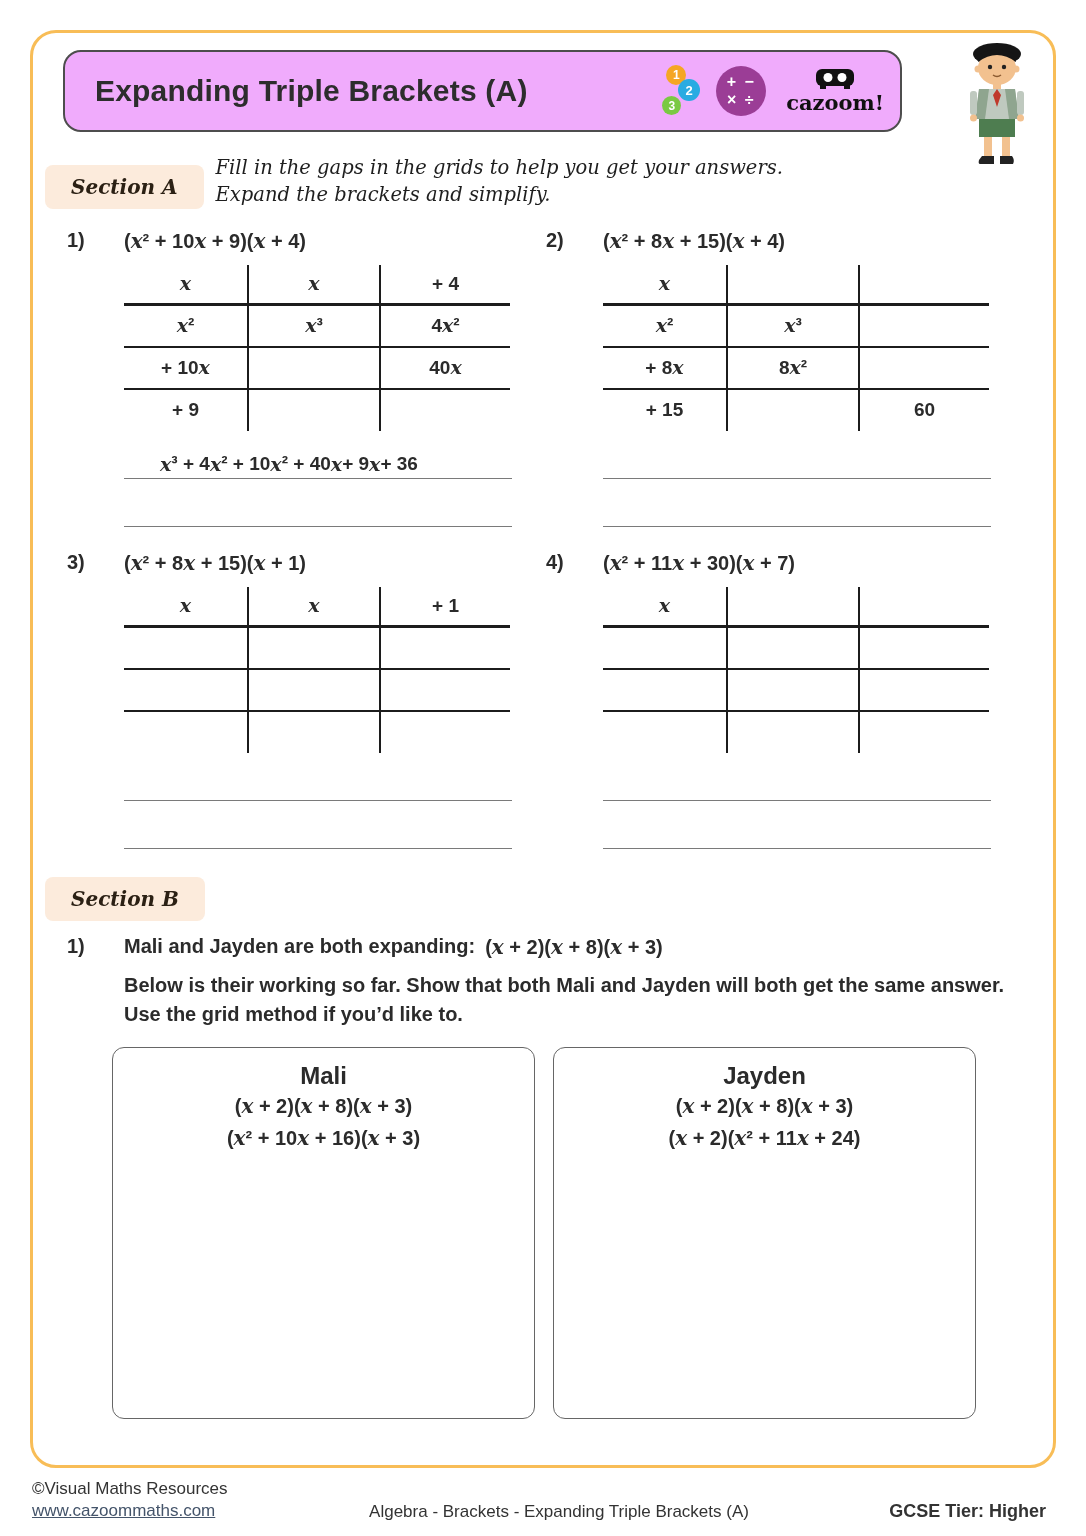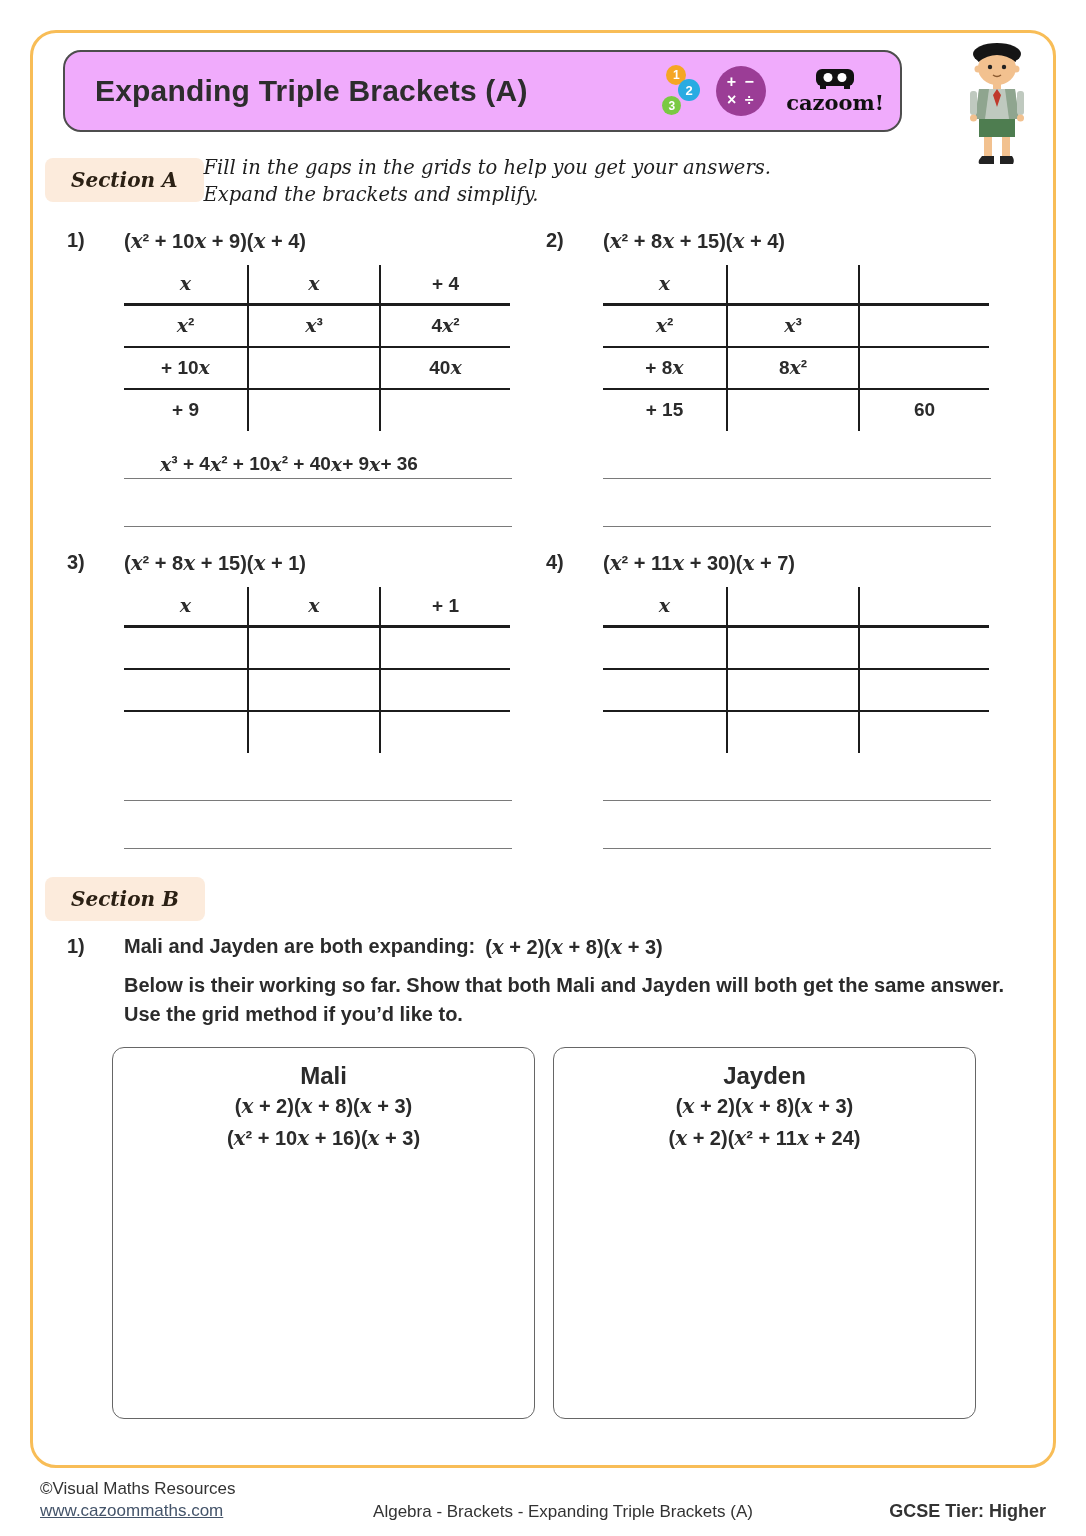--- a/index.html
+++ b/index.html
@@ -33,21 +33,21 @@
     width:50px; height:50px; border-radius:50%; background:#9B3D96; color:#fff;
     display:flex; flex-direction:column; align-items:center; justify-content:center;
     font-weight:bold; font-size:16px; line-height:1.15; letter-spacing:2px;
   }
   .brand { display:flex; flex-direction:column; align-items:center; margin-left:6px; }
   .brand-text { font-family:"DejaVu Serif", serif; font-weight:bold; font-size:21px; color:#111; }
 
   .character { position:absolute; top:40px; right:42px; }
 
   
-  .section-head { display:flex; margin-top:20px; gap:0; align-items:center; }
+  .section-head { display:flex; margin-top:20px; gap:12px; align-items:flex-end; }
   .section-label {
     background:#FCEBDC; border-radius:8px; padding:10px 26px;
     font-family:"DejaVu Serif", serif; font-style:italic; font-weight:bold;
     font-size:20px; color:#2b2014; white-space:nowrap; display:inline-block;
   }
   .instructions { font-family:"DejaVu Serif", serif; font-style:italic; font-size:19.5px;
     line-height:1.4; padding-top:2px; color:#1e1e1e; }
 
   
   .problems { display:grid; grid-template-columns:479px 479px; margin-top:20px; padding-left:22px; }
@@ -80,21 +80,21 @@
     text-align:center; padding-top:14px; background:#fff;
   }
   .wb-name { font-weight:bold; font-size:24px; }
   .wb-line { font-weight:bold; font-size:20px; line-height:1.6; }
 
   
   .vx { font-family:"DejaVu Serif", serif; font-style:italic; font-weight:bold; }
 
   
   .footer {
-    position:absolute; left:40px; right:40px; bottom:14px;
+    position:absolute; left:32px; right:40px; bottom:14px;
     display:grid; grid-template-columns:250px 1fr 210px; align-items:end;
     font-size:17px; color:#333;
   }
   .f-left div { line-height:1.3; }
   .f-url { color:#44546A; text-decoration:underline; cursor:pointer; }
   .f-center { text-align:center; font-size:17px; }
   .f-right { text-align:right; font-size:18px;font-weight:bold; }
 </style>
 </head>
 <body>

